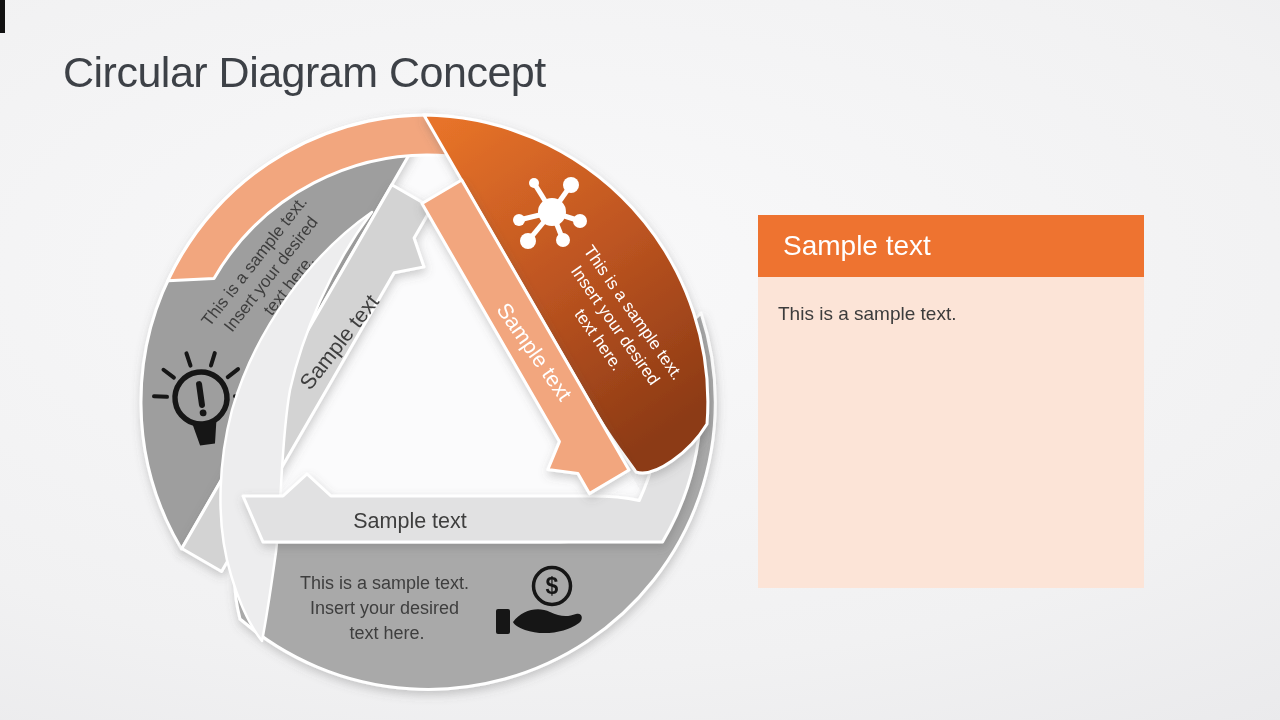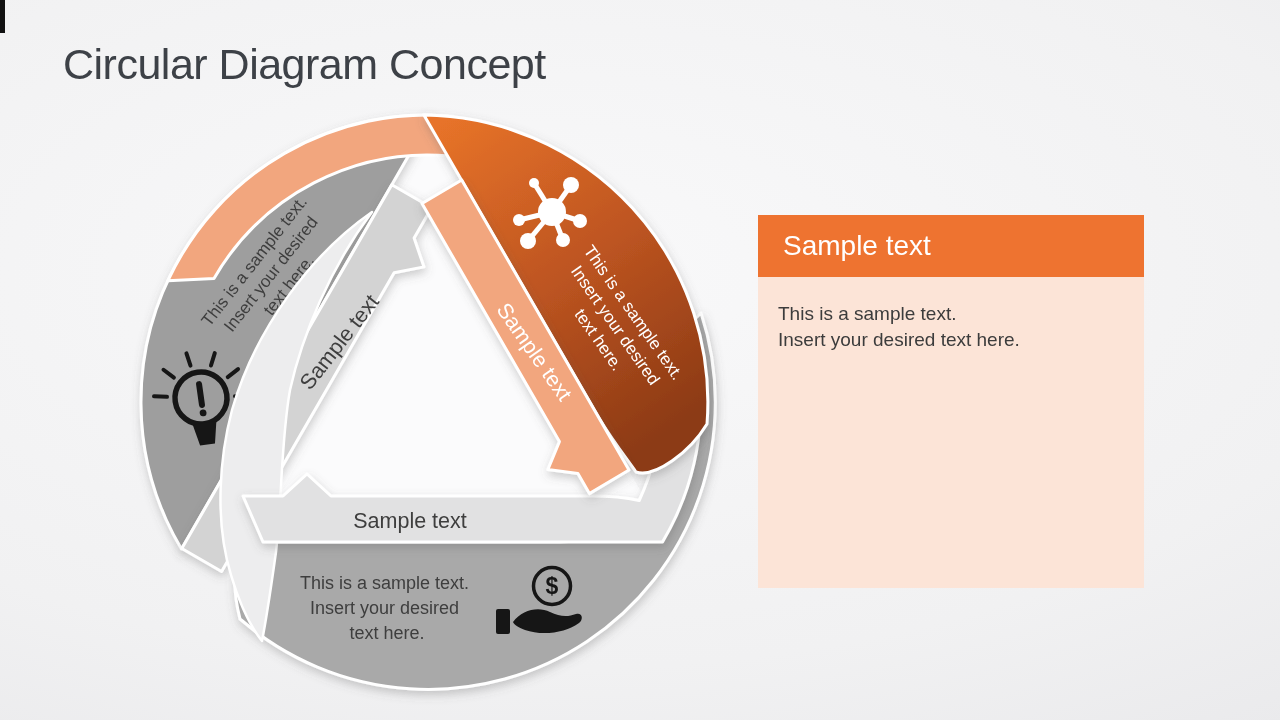--- a/index.html
+++ b/index.html
@@ -4,21 +4,21 @@
 <style>
   html,body{margin:0;padding:0;}
   body{
     width:1280px;height:720px;overflow:hidden;
     font-family:"Liberation Sans", sans-serif;
     background:radial-gradient(ellipse 120% 100% at 42% 38%, #f9f9fa 0%, #f1f1f2 55%, #e4e4e7 100%);
     position:relative;
   }
   .corner-mark{position:absolute;left:0;top:0;width:5px;height:33px;background:#111;}
   .slide-title{
-    position:absolute;left:63px;top:40px;
+    position:absolute;left:63px;top:48px;
     font-size:43px;letter-spacing:-0.5px;color:#3D4147;font-weight:400;
     white-space:nowrap;
   }
   .diagram-svg{position:absolute;left:0;top:0;width:1280px;height:720px;}
   .card{
     position:absolute;left:758px;top:215px;width:386px;height:373px;
   }
   .card-header{
     height:62px;display:flex;align-items:center;
     padding:0 0 0 25px;box-sizing:border-box;
@@ -126,15 +126,14 @@
     </g>
   </g>
 </svg>
 
 <div class="card">
   <div class="card-header" style="background: rgb(238, 115, 48); color: rgb(255, 255, 255);">
     <span>Sample text</span>
   </div>
   <div class="card-body" style="background: rgb(252, 228, 215); color: rgb(60, 60, 60);">
     <div>This is a sample text.</div>
-    <div>Insert your desired text here.</div>
   </div>
 </div>
 
 </body></html>

